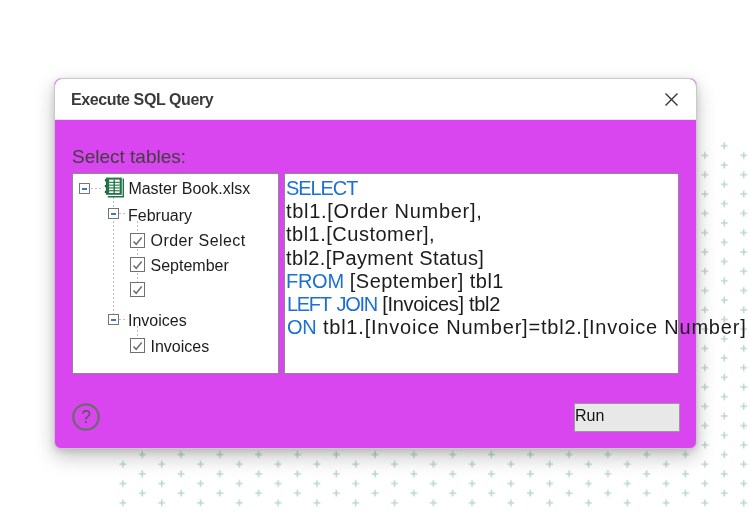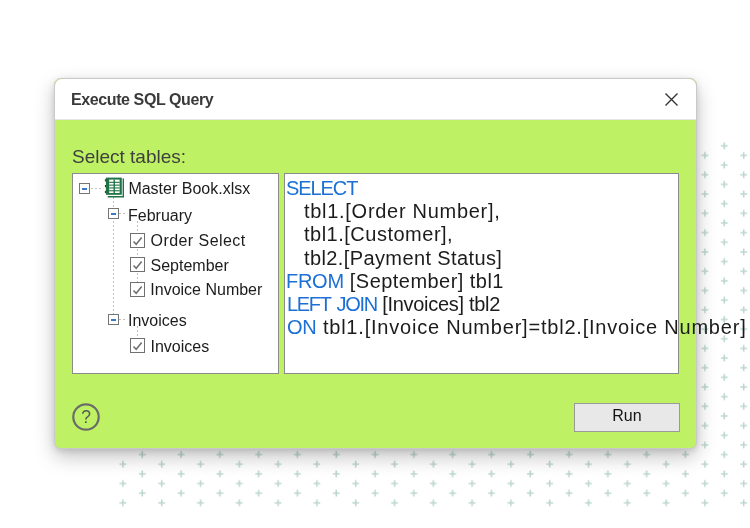--- a/index.html
+++ b/index.html
@@ -1,45 +1,45 @@
 <!DOCTYPE html>
 <html><head>
 <meta charset="utf-8">
 <style>
   html,body{margin:0;padding:0;}
   body{width:750px;height:528px;position:relative;background:#ffffff;overflow:hidden;
        font-family:"Liberation Sans",sans-serif;}
   .bg{position:absolute;left:0;top:0;}
   .dialog{position:absolute;left:54px;top:78px;width:641px;height:369px;
-          background:#bef264;border:1px solid #c9c9c9;border-radius:7px;
+          background:#d946ef;border:1px solid #c9c9c9;border-radius:7px;
           box-shadow:0 8px 20px rgba(0,0,0,.23),0 2px 6px rgba(0,0,0,.12);}
   .titlebar{position:absolute;left:0;top:0;right:0;height:40px;background:#ffffff;
             border-bottom:1px solid #e4e4e4;border-radius:7px 7px 0 0;}
   .title{position:absolute;left:16px;top:12px;font-size:16px;font-weight:700;
          color:#3a3a3a;letter-spacing:-0.4px;}
   .closex{position:absolute;right:17px;top:13px;}
   .label{position:absolute;left:17px;top:67px;font-size:19px;color:#3f3f3f;}
   .panel{position:absolute;background:#fff;border:1px solid #8b8b8b;}
   .tree{left:17px;top:94px;width:205px;height:199px;}
   .sqlp{left:229px;top:94px;width:393px;height:199px;}
   .sql{position:absolute;left:1px;top:3px;font-size:20px;line-height:23.2px;color:#1c1c1c;
        white-space:pre;}
   .kw{color:#1c6fd4;}
-  .ind{padding-left:18px;}
+  .ind{}
   .ind2{padding-left:1px;}
   
   .trow{position:absolute;font-size:16px;color:#1c1c1c;}
   .exp{position:absolute;width:11px;height:11px;background:#fff;border:1px solid #757575;box-sizing:border-box;}
   .exp::after{content:"";position:absolute;left:2px;right:2px;top:3.5px;height:2px;background:#3c78c3;}
   .cb{position:absolute;width:15px;height:15px;background:#fff;border:1px solid #707070;box-sizing:border-box;}
   .vline{position:absolute;width:1px;background-image:repeating-linear-gradient(to bottom,#bfbfbf 0 2px,transparent 2px 4px);}
   .hline{position:absolute;height:1px;background-image:repeating-linear-gradient(to right,#bfbfbf 0 2px,transparent 2px 4px);}
   .help{position:absolute;left:16.5px;top:324px;}
   .runbtn{position:absolute;left:519px;top:324px;width:106px;height:29px;background:#e8e8e8;
-          border:1px solid #9a9a9a;box-sizing:border-box;text-align:center;font-size:16px;
+          border:1px solid #9a9a9a;box-sizing:border-box;font-size:16px;
           color:#141414;line-height:23.8px;}
 </style>
 </head>
 <body>
 <svg class="bg" width="750" height="528">
   <defs>
     <pattern id="plus" width="38.8" height="19.3" patternUnits="userSpaceOnUse" patternTransform="translate(35.6,15.5)">
       <path d="M6.3 4.825 H13.1 M9.7 1.425 V8.225 M25.7 14.475 H32.5 M29.1 11.075 V17.875" stroke="#bdd7cf" stroke-width="1.6" fill="none"></path>
     </pattern>
   </defs>
@@ -86,21 +86,20 @@
           <path d="M2.5 6.4 L5.2 9.3 L10.7 2.6" stroke="#6e6e6e" stroke-width="1.5" fill="none"></path>
         </svg></div>
     <div class="trow" style="left:77.5px;top:58px;letter-spacing:0.45px;">Order Select</div>
     <div class="cb" style="left:57px;top:83px;"><svg width="13" height="13" viewBox="0 0 13 13">
           <path d="M2.5 6.4 L5.2 9.3 L10.7 2.6" stroke="#6e6e6e" stroke-width="1.5" fill="none"></path>
         </svg></div>
     <div class="trow" style="left:77.5px;top:82.5px;">September</div>
     <div class="cb" style="left:57px;top:108px;"><svg width="13" height="13" viewBox="0 0 13 13">
           <path d="M2.5 6.4 L5.2 9.3 L10.7 2.6" stroke="#6e6e6e" stroke-width="1.5" fill="none"></path>
         </svg></div>
-    <div class="trow" style="left:77.3px;top:106.5px;">Invoice Number</div>
 
     <div class="exp" style="left:35px;top:140px;"></div>
     <div class="trow" style="left:55px;top:137.5px;">Invoices</div>
     <div class="cb" style="left:57px;top:164px;"><svg width="13" height="13" viewBox="0 0 13 13">
           <path d="M2.5 6.4 L5.2 9.3 L10.7 2.6" stroke="#6e6e6e" stroke-width="1.5" fill="none"></path>
         </svg></div>
     <div class="trow" style="left:77.5px;top:163.5px;">Invoices</div>
   </div>
 
   <div class="panel sqlp">

